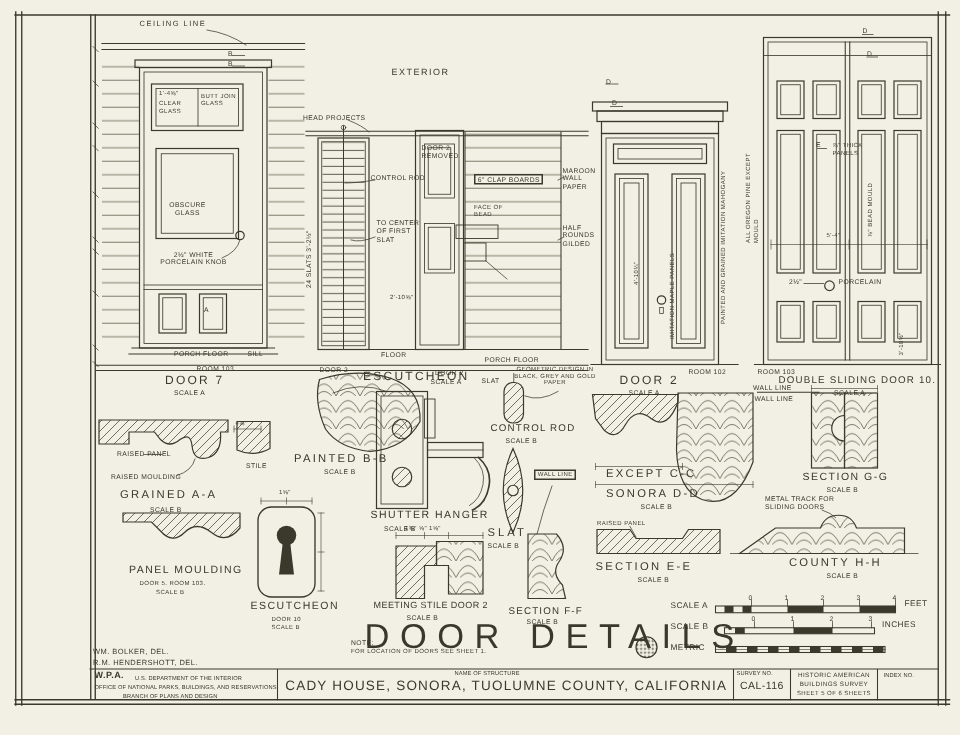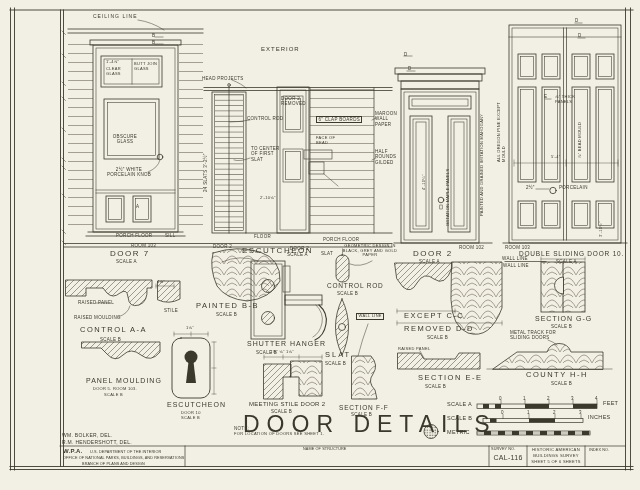--- a/index.html
+++ b/index.html
@@ -282,21 +282,21 @@
 <div class="lbl t4 v" style="left:599px;top:237px">3'-10½"</div>
 <div class="lbl t45" style="left:505px;top:244.5px">ROOM 103</div>
 <div class="lbl t45" style="left:503px;top:263px">WALL LINE</div>
 <div class="lbl b65" style="left:519px;top:249.5px">DOUBLE SLIDING DOOR 10.</div>
 <div class="lbl t45" style="left:556px;top:258.5px">SCALE A</div>
 
 <div class="lbl t45" style="left:78px;top:300px">RAISED PANEL</div>
 <div class="lbl t45" style="left:74px;top:315px">RAISED MOULDING</div>
 <div class="lbl t4" style="left:157px;top:280px">4⅝"</div>
 <div class="lbl t45" style="left:164px;top:308px">STILE</div>
-<div class="lbl b75" style="left:80px;top:326px">CONTROL A-A</div>
+<div class="lbl b75" style="left:80px;top:326px">GRAINED A-A</div>
 <div class="lbl t45" style="left:100px;top:337px">SCALE B</div>
 
 <div class="lbl b75" style="left:196px;top:302px">PAINTED B-B</div>
 <div class="lbl t45" style="left:216px;top:312px">SCALE B</div>
 
 <div class="lbl b7" style="left:86px;top:377px">PANEL MOULDING</div>
 <div class="lbl t4" style="left:93px;top:387px">DOOR 5. ROOM 103.</div>
 <div class="lbl t4" style="left:104px;top:393px">SCALE B</div>
 
 <div class="lbl t4" style="left:186px;top:326px">1⅝"</div>
@@ -317,29 +317,29 @@
 <div class="lbl t4 boxed" style="left:356px;top:313px">WALL LINE</div>
 
 <div class="lbl t4" style="left:270px;top:350px">1⅜"  ⅝"  1⅝"</div>
 <div class="lbl" style="left:249px;top:400.5px;font-size:6px">MEETING STILE DOOR 2</div>
 <div class="lbl t45" style="left:271px;top:408.5px">SCALE B</div>
 
 <div class="lbl b65" style="left:339px;top:403.5px">SECTION F-F</div>
 <div class="lbl t45" style="left:351px;top:411.5px">SCALE B</div>
 
 <div class="lbl b75" style="left:404px;top:312px">EXCEPT C-C</div>
-<div class="lbl b75" style="left:404px;top:324.5px">REMOVED D-D</div>
+<div class="lbl b75" style="left:404px;top:324.5px">SONORA D-D</div>
 <div class="lbl t45" style="left:427px;top:334.5px">SCALE B</div>
 <div class="lbl t45" style="left:502px;top:256px">WALL LINE</div>
 
 <div class="lbl b7" style="left:535px;top:314.5px">SECTION G-G</div>
 <div class="lbl t45" style="left:551px;top:323.5px">SCALE B</div>
 
 <div class="lbl t4" style="left:398px;top:347px">RAISED PANEL</div>
-<div class="lbl b75" style="left:418px;top:373.5px">SECTION E-E</div>
+<div class="lbl b75" style="left:397px;top:373.5px">SECTION E-E</div>
 <div class="lbl t45" style="left:425px;top:383.5px">SCALE B</div>
 
 <div class="lbl t45 wrap" style="left:510px;top:330px;width:62px">METAL TRACK FOR SLIDING DOORS</div>
 <div class="lbl b75" style="left:526px;top:370.5px">COUNTY H-H</div>
 <div class="lbl t45" style="left:551px;top:380.5px">SCALE B</div>
 
 <div class="lbl" id="main-title" style="left:243px;top:411px">DOOR DETAILS</div>
 <div class="lbl t45" style="left:234px;top:426px">NOTE:</div>
 <div class="lbl t4" style="left:234px;top:432px">FOR LOCATION OF DOORS SEE SHEET 1.</div>
 
@@ -358,20 +358,21 @@
 <div class="lbl" style="left:588px;top:413.5px;font-size:5.5px">INCHES</div>
 <div class="lbl" style="left:447px;top:428.5px;font-size:5.5px">METRIC</div>
 
 <div class="lbl t5" style="left:62px;top:433px">WM. BOLKER, DEL.</div>
 <div class="lbl t5" style="left:62px;top:440px">R.M. HENDERSHOTT, DEL.</div>
 <div class="lbl" style="left:63px;top:448px;font-size:6px;font-weight:bold">W.P.A.</div>
 <div class="lbl t38" style="left:90px;top:450px">U.S. DEPARTMENT OF THE INTERIOR</div>
 <div class="lbl t38" style="left:63px;top:456px">OFFICE OF NATIONAL PARKS, BUILDINGS, AND RESERVATIONS</div>
 <div class="lbl t38" style="left:82px;top:461.5px">BRANCH OF PLANS AND DESIGN</div>
 <div class="lbl t38" style="left:303px;top:446.5px">NAME OF STRUCTURE</div>
+<div class="lbl ctr" style="left:188px;top:451.5px;width:299px;font-size:9px;letter-spacing:.8px">CADY HOUSE, SONORA, TUOLUMNE COUNTY, CALIFORNIA</div>
 <div class="lbl t38" style="left:491px;top:447px">SURVEY NO.</div>
 <div class="lbl ctr" style="left:490px;top:453.5px;width:36px;font-size:7px">CAL-116</div>
 <div class="lbl ctr" style="left:529px;top:448px;width:54px;font-size:4.2px">HISTORIC AMERICAN</div>
 <div class="lbl ctr" style="left:529px;top:453.5px;width:54px;font-size:4.2px">BUILDINGS SURVEY</div>
 <div class="lbl ctr" style="left:529px;top:459.5px;width:54px;font-size:4px">SHEET 5 OF 6 SHEETS</div>
 <div class="lbl t38" style="left:589px;top:447.5px">INDEX NO.</div>
 
 </div>
 
 </body></html>

